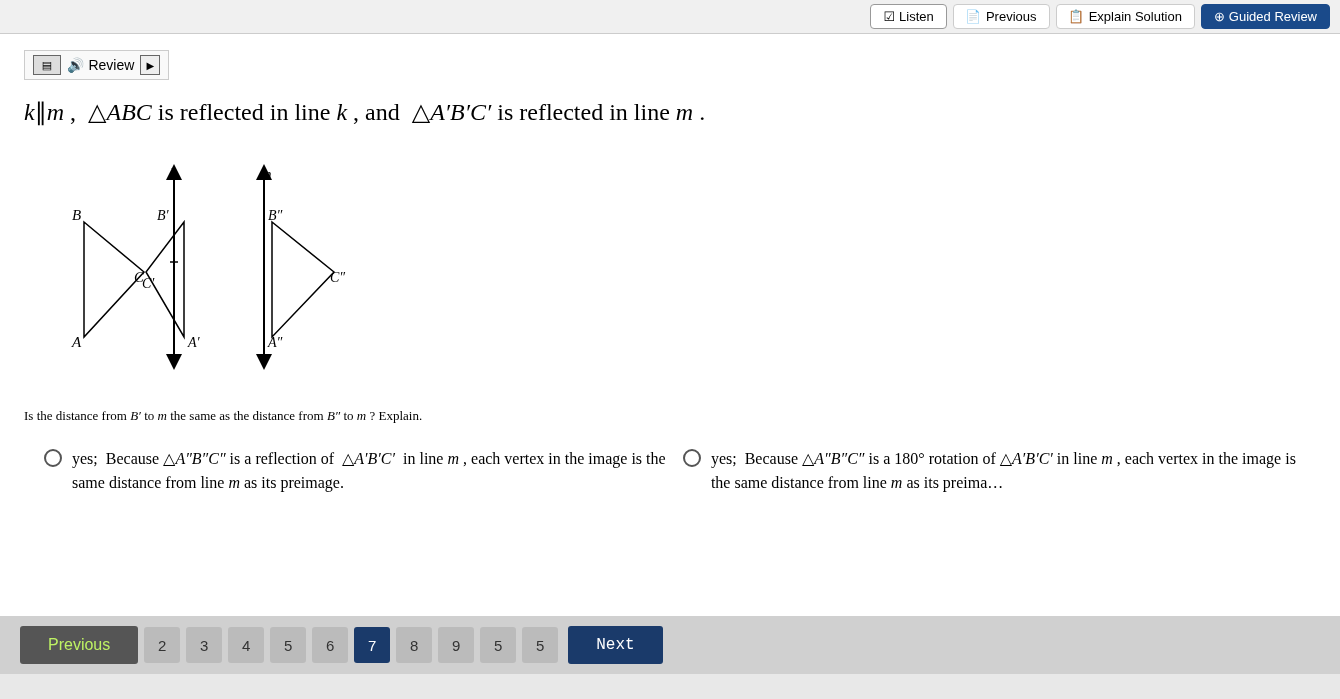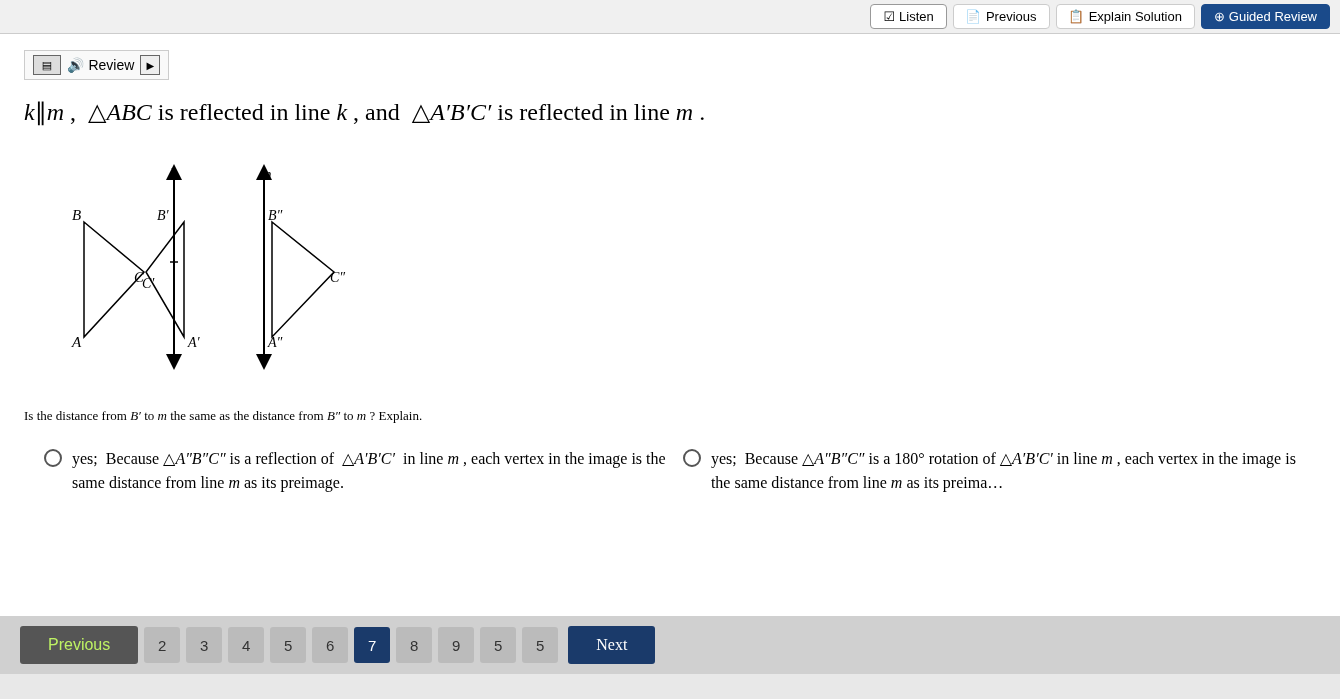--- a/index.html
+++ b/index.html
@@ -178,21 +178,21 @@
       color: #fff;
     }
     .next-btn {
       background: #1a3a6a;
       color: #fff;
       border: none;
       padding: 10px 28px;
       font-size: 16px;
       cursor: pointer;
       border-radius: 3px;
-      font-family: Liberation Serif, serif;
+      font-family: Liberation Mono, monospace;
       margin-left: 4px;
     }
   </style>
 </head>
 <body>
 
 <div class="top-bar">
   <button class="top-bar-btn check-btn">
     <span>☑</span>
     <span>Listen</span>

